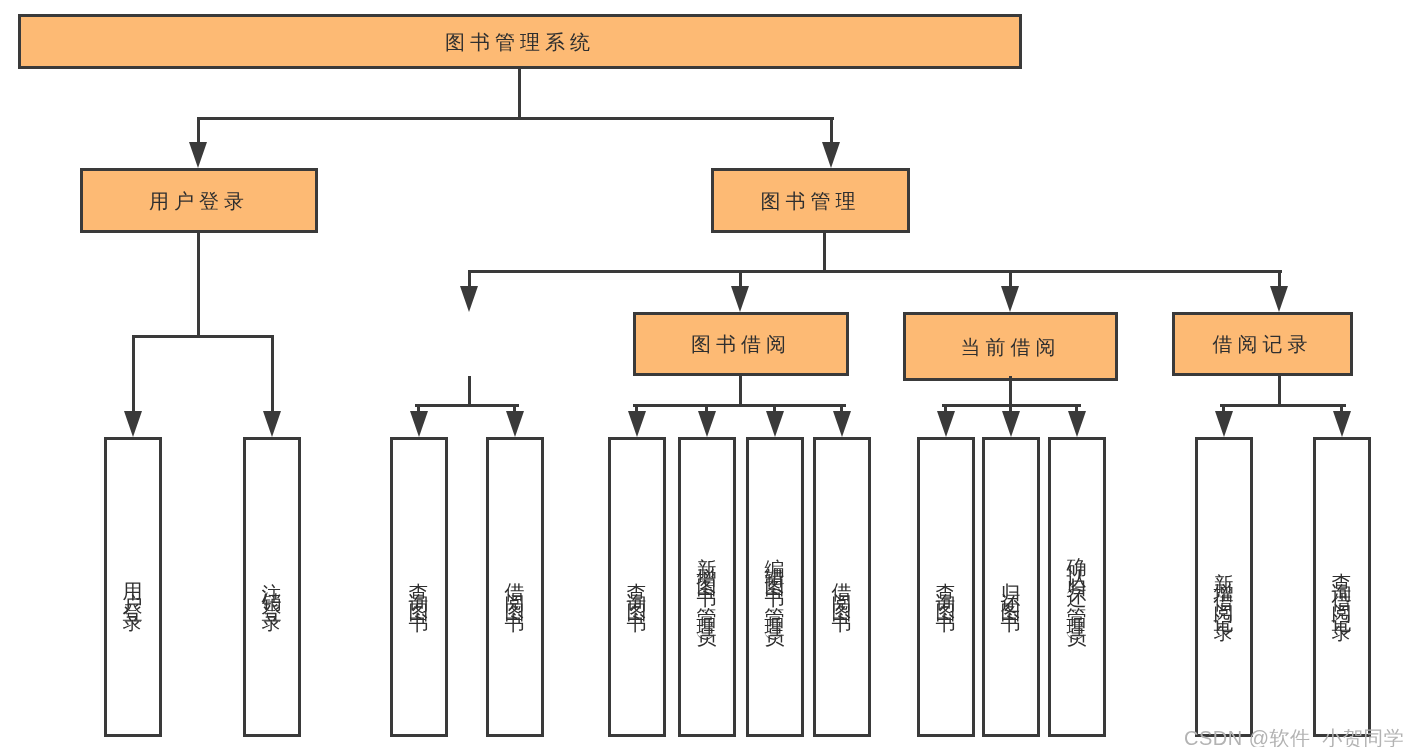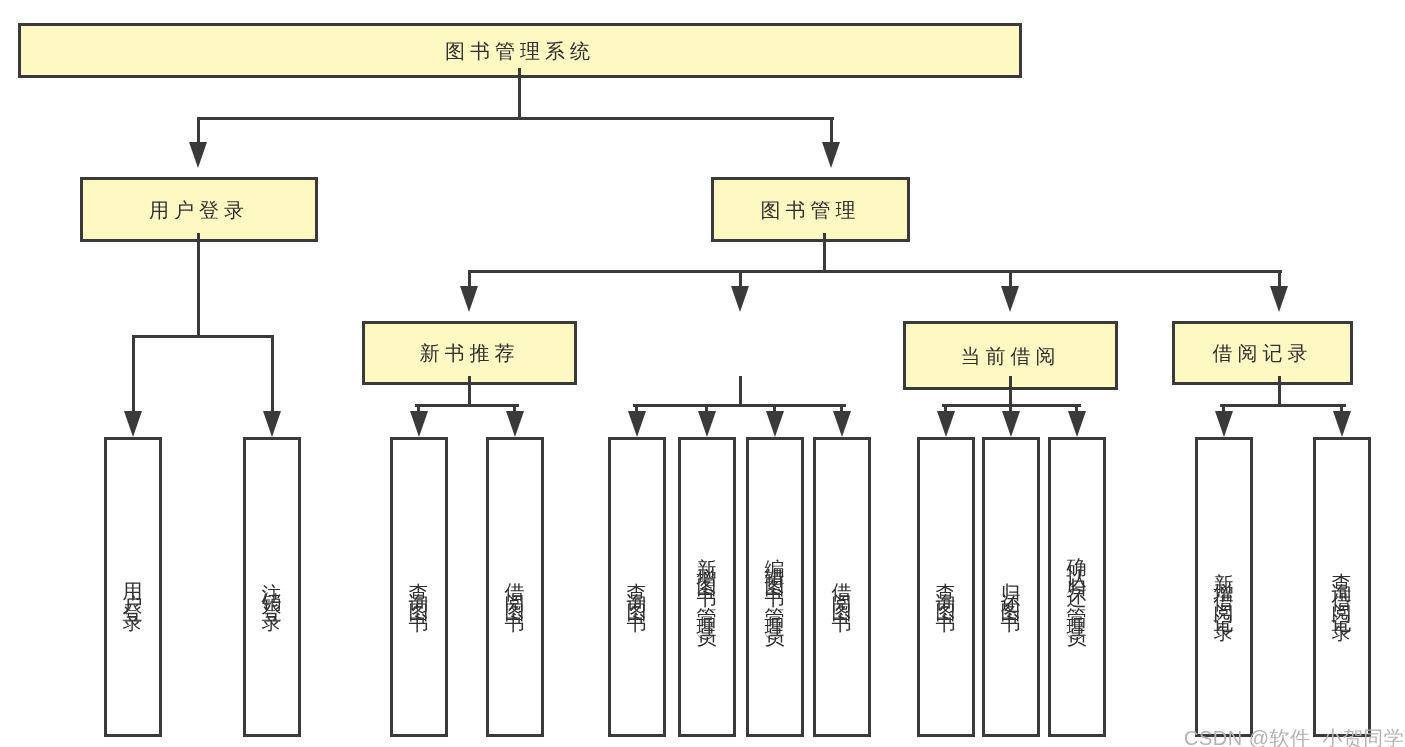--- a/index.html
+++ b/index.html
@@ -14,25 +14,24 @@
     background:var(--bg);
     overflow:hidden;
     font-family:"Liberation Sans","DejaVu Sans",sans-serif;
     color:var(--text);
   }
   
   .box{
     position:absolute;
     box-sizing:border-box;
     border:3px solid var(--line);
-    background:#fef9c3;
+    background:#fdba74;
     display:flex;align-items:center;justify-content:center;
     font-size:20px;letter-spacing:5px;line-height:1;
     white-space:nowrap;
-    margin-top:9px;
   }
   
   .vbox{
     position:absolute;
     top:437px;width:58px;height:300px;
     box-sizing:border-box;
     border:3px solid var(--line);
     background:#fff;
     display:flex;align-items:center;justify-content:center;
     writing-mode:vertical-rl;text-orientation:mixed;
@@ -90,21 +89,21 @@
     <div class="vl" style="left:468px;top:271px;height:18px;"></div>
     <div class="arr" style="left:460px;top:286px;"></div>
     <div class="vl" style="left:739px;top:271px;height:18px;"></div>
     <div class="arr" style="left:731px;top:286px;"></div>
     <div class="vl" style="left:1009px;top:271px;height:18px;"></div>
     <div class="arr" style="left:1001px;top:286px;"></div>
     <div class="vl" style="left:1278px;top:271px;height:18px;"></div>
     <div class="arr" style="left:1270px;top:286px;"></div>
   </div>
 
-  <div class="box" style="left:362px;top:312px;width:215px;height:64px;">新书推荐</div>
+  <div class="box" style="left:633px;top:312px;width:216px;height:64px;">图书借阅</div>
   <div class="box" style="left:903px;top:312px;width:215px;height:69px;">当前借阅</div>
   <div class="box" style="left:1172px;top:312px;width:181px;height:64px;">借阅记录</div>
 
   <div>
     <div class="vl" style="left:468px;top:376px;height:31px;"></div>
     <div class="hl" style="left:415px;top:404px;width:104px;"></div>
     <div class="vl" style="left:417px;top:405px;height:9px;"></div>
     <div class="arr" style="left:410px;top:411px;"></div>
     <div class="vl" style="left:513px;top:405px;height:9px;"></div>
     <div class="arr" style="left:506px;top:411px;"></div>

